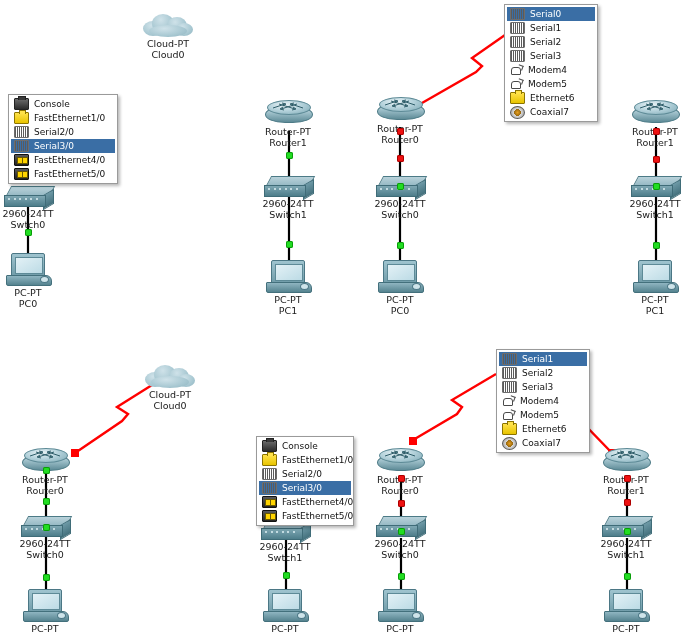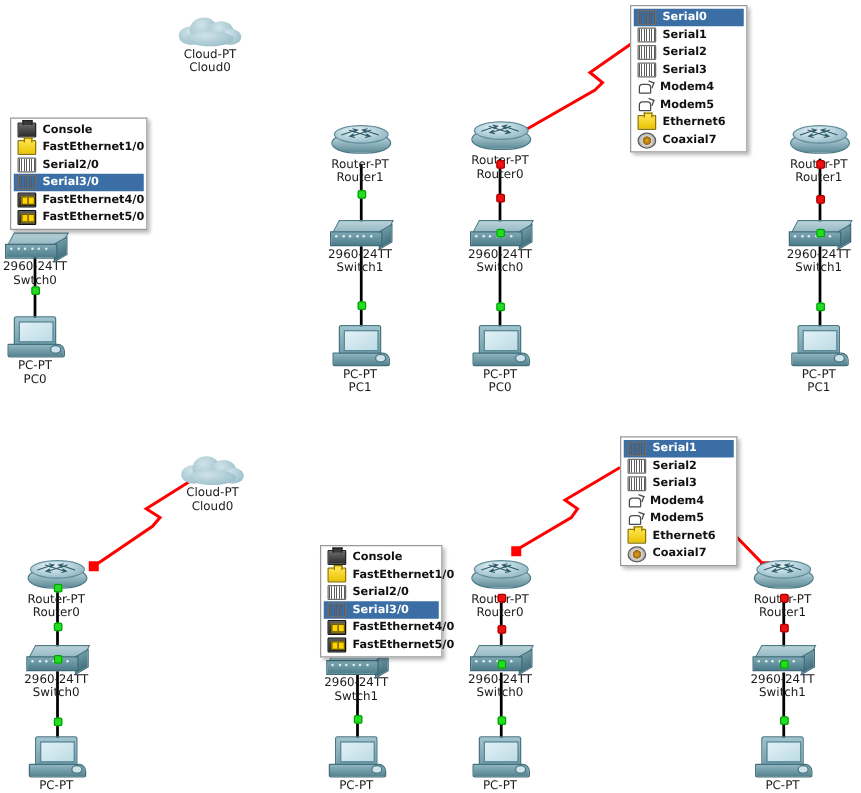--- a/index.html
+++ b/index.html
@@ -84,21 +84,20 @@
 
   
   .menu{
     position:absolute;
     background:#ffffff;
     border:1px solid #9a9a9a;
     box-shadow:2px 2px 3px rgba(0,0,0,.28);
     padding:2px 2px;
     font-size:9px;
     color:#111;
-    font-weight:bold;
   }
   .menu .mi{
     display:flex;align-items:center;gap:5px;
     height:14px;padding:0 6px 0 3px;white-space:nowrap;
   }
   .menu .mi.sel{background:#3a6ea5;color:#fff;}
   .menu .mi .lbl{line-height:14px;}
 
   
   .ico{width:13px;height:10px;flex:0 0 13px;position:relative;}

